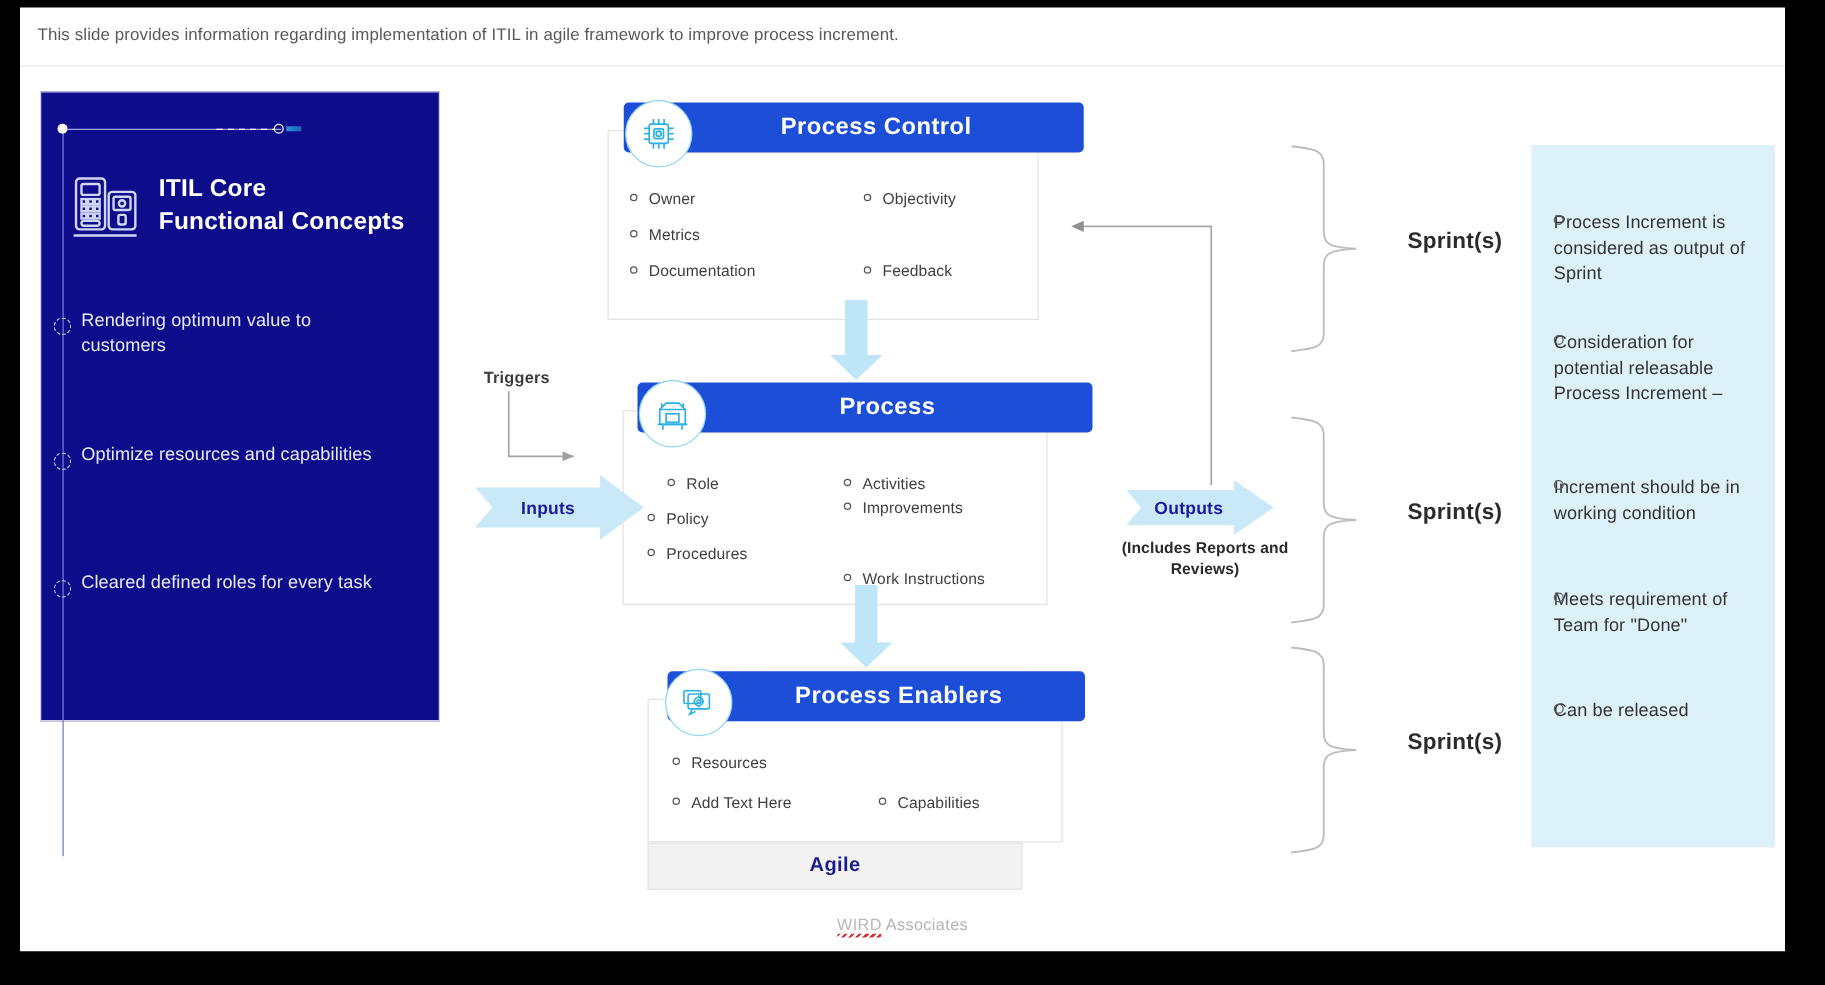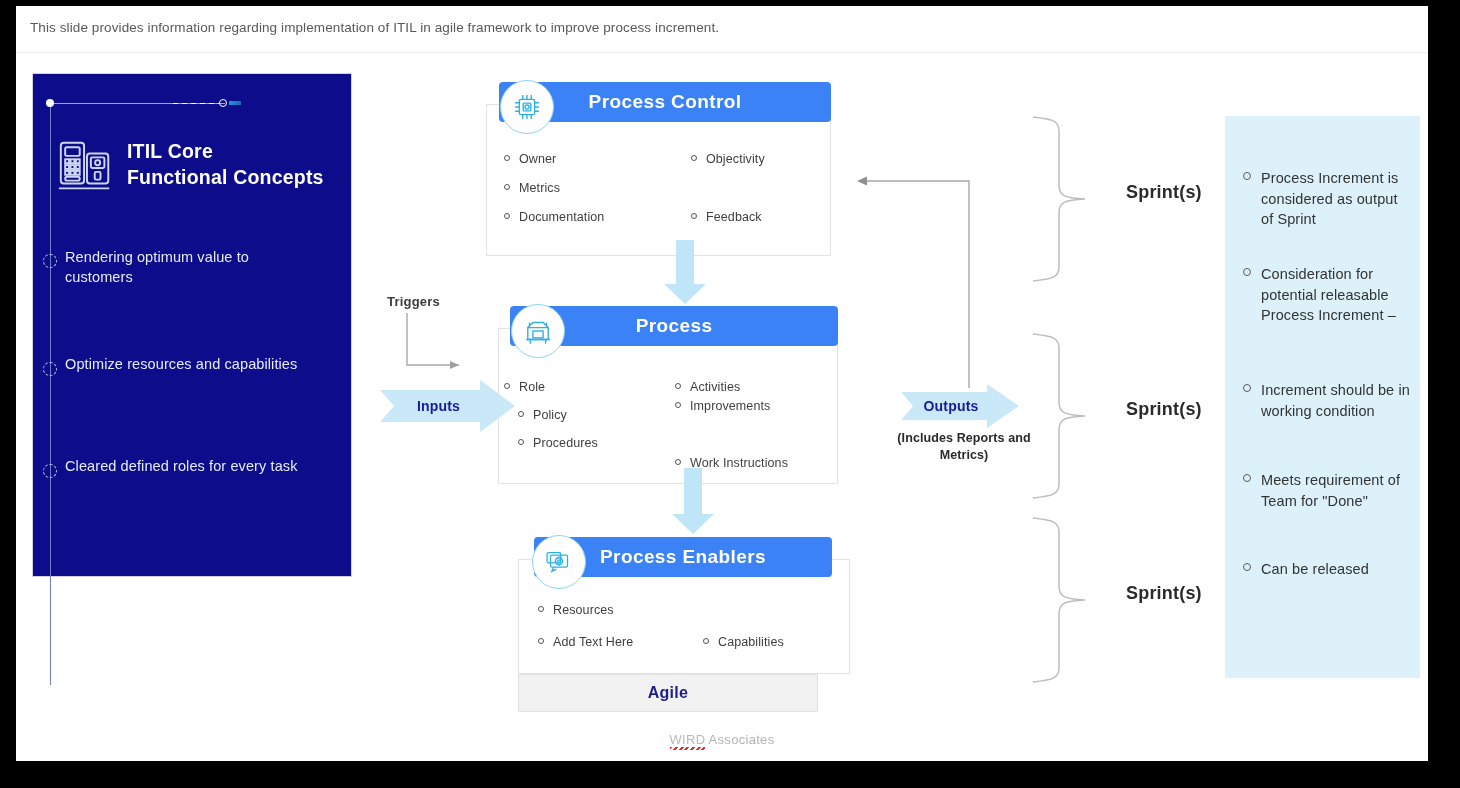--- a/index.html
+++ b/index.html
@@ -65,23 +65,23 @@
     color:#e7eaf7;font-size:14.5px;line-height:1.38;letter-spacing:.1px;
   }
   
   .card{position:absolute;}
   .card-body{
     position:absolute;left:0;top:22px;
     background:#ffffff;border:1px solid #e3e3e3;box-sizing:border-box;
   }
   .card-head{
     position:absolute;top:0;height:40px;border-radius:4px;
-    background:#3b82f6;color:#ffffff;
+    background:#1d4ed8;color:#ffffff;
     display:flex;align-items:center;justify-content:center;
-    font-size:19px;font-weight:bold;letter-spacing:.4px;
+    font-size:19px;font-weight:bold;letter-spacing:.4px;padding-left:36px;
   }
   .card-icon{
     position:absolute;left:0;top:-2px;width:54px;height:54px;border-radius:50%;
     background:#ffffff;border:1.5px solid #8fd4f0;box-sizing:border-box;
     display:flex;align-items:center;justify-content:center;z-index:4;
   }
   .li{position:absolute;font-size:12.5px;color:#3f3f3f;letter-spacing:.1px;white-space:nowrap;}
   .li .mk{
     display:inline-block;width:6px;height:6px;border-radius:50%;
     border:1.2px solid #555;box-sizing:border-box;margin-right:9px;
@@ -119,21 +119,21 @@
     background:#ddf1fa;
   }
   .rp-item{
     position:absolute;left:18px;width:168px;
     font-size:14.5px;color:#333333;line-height:1.42;letter-spacing:.1px;
   }
   .rp-item .mk{
     position:absolute;left:0;top:4px;width:8px;height:8px;border-radius:50%;
     border:1.2px solid #5a5a5a;box-sizing:border-box;
   }
-  .rp-item .tx{display:block;margin-left:18px;}
+  .rp-item .tx{display:block;}
   
   .footer{
     position:absolute;left:0;top:726px;width:1412px;text-align:center;
     font-size:13px;color:#b3b3b3;letter-spacing:.3px;
   }
   .footer .sp{
     position:relative;color:#b9b9b9;
   }
   .footer .sp::after{
     content:"";position:absolute;left:0;right:0;bottom:-3px;height:3px;
@@ -226,21 +226,21 @@
     <div class="card-icon" style="left:23px;">
       <svg viewBox="0 0 40 40" width="34" height="34">
         <g fill="none" stroke="#2cb0e6" stroke-width="1.6">
           <path d="M8 16h24v14H8z"></path>
           <path d="M8 16l6-6h12l6 6"></path>
           <rect x="14" y="20" width="12" height="8"></rect>
           <path d="M6 30h28M10 10v4M30 10v4M11 31v4M29 31v4"></path>
         </g>
       </svg>
     </div>
-    <div class="li" style="left:16px;top:74px;"><span class="mk"></span><span>Role</span></div>
+    <div class="li" style="left:46px;top:74px;"><span class="mk"></span><span>Role</span></div>
     <div class="li" style="left:30px;top:102px;"><span class="mk"></span><span>Policy</span></div>
     <div class="li" style="left:30px;top:130px;"><span class="mk"></span><span>Procedures</span></div>
     <div class="li" style="left:187px;top:74px;"><span class="mk"></span><span>Activities</span></div>
     <div class="li" style="left:187px;top:93px;"><span class="mk"></span><span>Improvements</span></div>
     <div class="li" style="left:187px;top:130px;margin-top:20px;"><span class="mk"></span><span>Work Instructions</span></div>
   </div>
 
   <svg class="down-arrow" style="left:648px;top:462px;width:58px;height:68px;" viewBox="0 0 58 68">
     <path d="M20 0h18v46h12L29 66 8 46h12z" fill="#bfe6f8"></path>
   </svg>
@@ -284,21 +284,21 @@
   </div>
 
   <svg class="chev" style="left:885px;top:378px;width:118px;height:44px;" viewBox="0 0 118 44">
     <path d="M0 8h86V0l32 22-32 22v-8H0l12-14z" fill="#c9e9f8"></path>
   </svg>
   <div style="position:absolute;left:885px;top:378px;width:118px;height:44px;">
     <div class="chev-label">Outputs</div>
   </div>
   <div class="outputs-sub" style="left:860px;top:424px;width:176px;">
     <div>(Includes Reports and</div>
-    <div>Metrics)</div>
+    <div>Reviews)</div>
   </div>
 
   <svg style="position:absolute;left:835px;top:160px;width:125px;height:222px;" viewBox="0 0 125 222">
     <path d="M118 222V15H14" fill="none" stroke="#a8a8a8" stroke-width="1.4"></path>
     <path d="M6 15l10-4.5v9z" fill="#909090"></path>
   </svg>
 
   <svg style="position:absolute;left:1013px;top:108px;width:60px;height:170px;" viewBox="0 0 60 170">
     <path d="M4 3c18 2 26 3 26 14v54c0 10 4 13 26 14-22 1-26 4-26 14v54c0 11-8 12-26 14" fill="none" stroke="#bdbdbd" stroke-width="1.5"></path>
   </svg>

